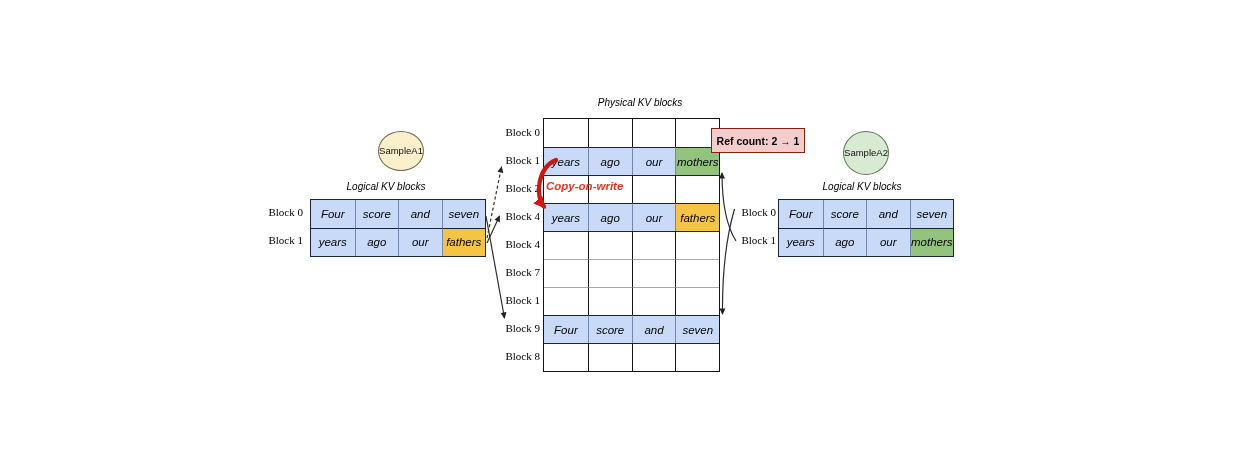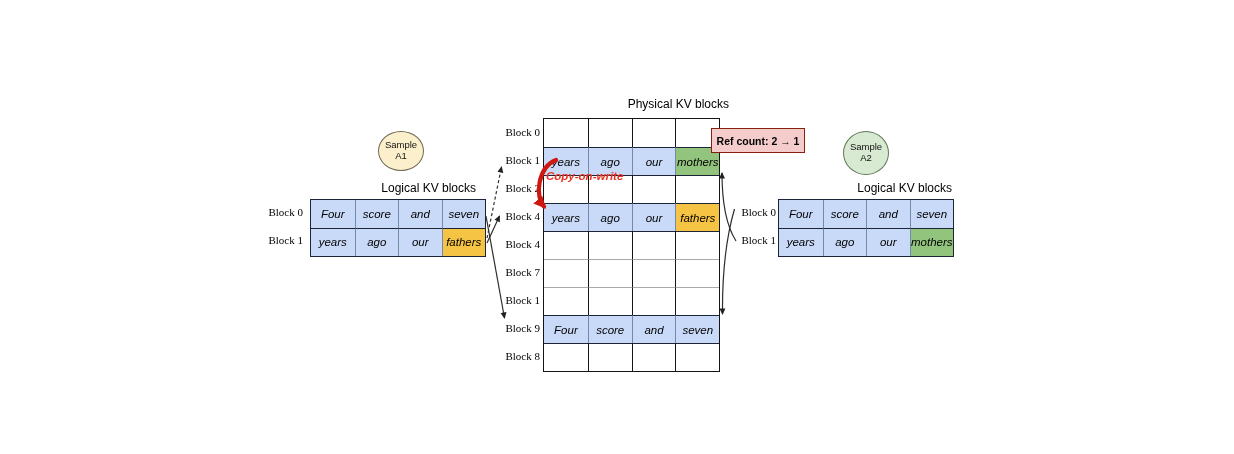--- a/index.html
+++ b/index.html
@@ -1,28 +1,28 @@
 <!DOCTYPE html>
 <html><head>
 <meta charset="utf-8">
 <style>
   html,body{margin:0;padding:0;background:#ffffff;}
   .canvas{
     position:relative;width:1234px;height:454px;background:#ffffff;overflow:hidden;
     font-family:"Liberation Sans",sans-serif;color:#111;
   }
   
-  .tbl-title{position:absolute;font-size:12px;text-align:right;color:#000;}
+  .tbl-title{position:absolute;font-size:10px;text-align:center;color:#000;font-style:italic;}
   .row-labels{position:absolute;font-family:Liberation Serif, serif;}
   .row-labels div{text-align:right;font-size:11px;color:#000;}
   .llabels div{height:27.8px;line-height:27.8px;}
   .plabels div{height:28px;line-height:28px;}
   
   .sample-circle{
-    position:absolute;border-radius:50%;display:flex;flex-direction:column;
+    position:absolute;border-radius:50%;display:flex;flex-direction:row;
     align-items:center;justify-content:center;font-size:9.5px;line-height:1.15;text-align:center;
   }
   .a1{left:378px;top:131px;width:44px;height:38px;background:#fcf0cc;border:1.2px solid #6f6a55;}
   .a2{left:843px;top:131px;width:44px;height:42px;background:#d9ead3;border:1.2px solid #5e7a57;}
   
   .lgrid{
     position:absolute;display:grid;grid-template-columns:repeat(4,43.5px);
     grid-auto-rows:27.8px;border:1.5px solid #1c2438;
   }
   .lc{
@@ -40,21 +40,21 @@
     background:#ffffff;z-index:1;
   }
   .pc{display:flex;align-items:center;justify-content:center;font-size:11.5px;font-style:italic;color:#000;}
   .pc.vb{border-left:1.4px solid #141414;}
   .pc.vl{border-left:1.4px solid #7488ad;}
   .pc.ht{border-top:1px solid #a9a9a9;}
   .pc.hd{border-top:1.5px solid #1c2438;}
   .pc.blue{background:#c9daf8;}
   
   .cow-label{
-    position:absolute;left:546px;top:170px;z-index:4;
+    position:absolute;left:546px;top:180px;z-index:4;
     font-size:11.5px;font-weight:bold;font-style:italic;color:#ea3323;white-space:nowrap;
   }
   .ref-box{
     position:absolute;left:711px;top:128px;width:92px;height:23px;z-index:5;
     background:#f4cccc;border:1.6px solid #85200c;display:flex;align-items:center;justify-content:center;
     font-size:10.5px;font-weight:bold;color:#000;white-space:nowrap;
   }
   .overlay{position:absolute;left:0;top:0;z-index:3;pointer-events:none;}
 </style>
 </head>

